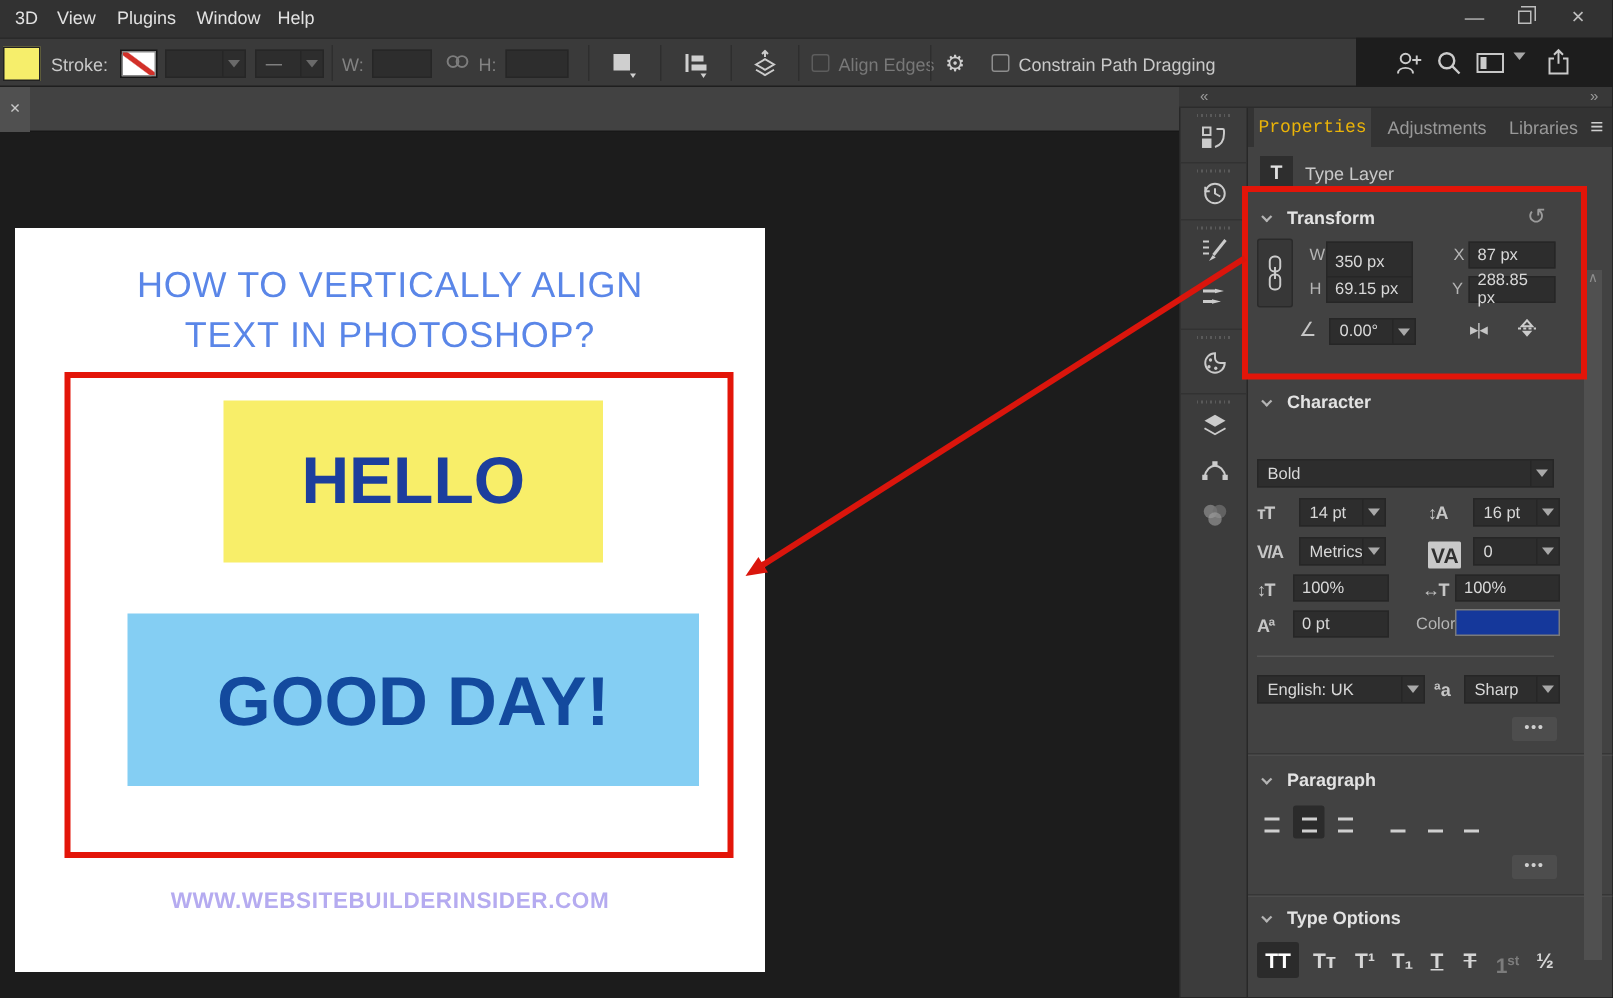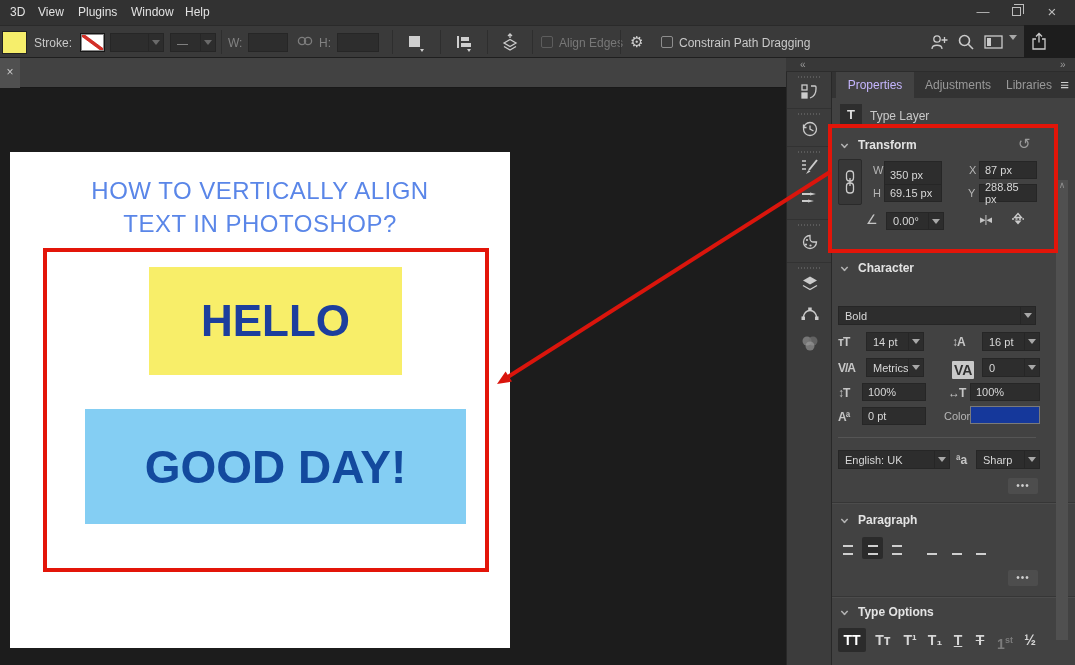--- a/index.html
+++ b/index.html
@@ -10,21 +10,21 @@
 
   
   .menubar { left:0; top:0; width:1075px; height:25px; background:#323232; }
   .menu-item { position:absolute; top:0; height:25px; line-height:25px; font-size:12px; color:#e2e2e2; }
   .winbtn { position:absolute; top:0; width:32px; height:23px; text-align:center; line-height:23px; color:#bdbdbd; font-size:13px; }
   .restore-glyph { position:relative; display:inline-block; width:9px; height:9px; border:1px solid #bdbdbd; margin-top:7px; }
   .restore-glyph::after { content:""; position:absolute; right:-4px; top:-4px; width:9px; height:9px;
     border:1px solid #bdbdbd; border-left:none; border-bottom:none; }
 
   
-  .optionsbar { left:0; top:25px; width:1024px; height:33px; background:#3a3a3a;
+  .optionsbar { left:0; top:25px; width:904px; height:33px; background:#3a3a3a;
     border-top:1px solid #2a2a2a; border-bottom:1px solid #1f1f1f; }
   .obar-sep { position:absolute; top:4px; width:1px; height:24px; background:#2e2e2e; }
   .lbl { position:absolute; font-size:12px; color:#c9c9c9; }
   .lbl.dim { color:#828282; }
   .fld { position:absolute; background:#2d2d2d; border:1px solid #262626; color:#d8d8d8;
     font-size:11px; display:flex; align-items:center; padding:0 5px; }
   .sel { position:absolute; background:#2d2d2d; border:1px solid #262626; color:#d8d8d8;
     font-size:11px; display:flex; align-items:center; padding:0 0 0 6px; }
   .sel .val { flex:1 1 auto; white-space:nowrap; overflow:hidden; }
   .chevseg { width:15px; align-self:stretch; display:flex; align-items:center; justify-content:center;
@@ -69,21 +69,21 @@
   .dock-icon { position:absolute; left:13px; width:20px; height:20px; }
   .dock-sep { position:absolute; left:0; width:44px; height:1px; background:#323232; }
   .grip { position:absolute; left:11px; width:22px; height:2px;
     background-image:repeating-linear-gradient(90deg,#5a5a5a 0 1px,transparent 1px 3px); }
 
   
   .panel { left:832px; top:72px; width:243px; height:593px; background:#424242; }
   .panel-tabs { position:absolute; left:0; top:0; width:243px; height:26px; background:#333333; }
   .ptab { position:absolute; top:0; height:26px; line-height:26px; font-size:12px; color:#999;
     text-align:center; }
-  .ptab.active { background:#424242; color:#c4b5fd; }
+  .ptab.active { background:#424242; color:#eab308;font-family:Liberation Mono, monospace; }
   .hamburger { position:absolute; right:6px; top:4px; color:#cfcfcf; font-size:15px; }
   .sec-title { position:absolute; font-size:12px; font-weight:bold; color:#e3e3e3; }
   .sec-chev { position:absolute; width:7px; height:7px; border-right:2px solid #b5b5b5;
     border-bottom:2px solid #b5b5b5; transform:rotate(45deg) scale(.75); }
   .p-lbl { position:absolute; font-size:11px; color:#b5b5b5; }
   .cicon { position:absolute; font-size:12px; font-weight:bold; color:#c6c6c6; letter-spacing:-1px; }
   .va-badge { position:absolute; background:#c9c9c9; color:#303030; font-size:14px; font-weight:bold;
     padding:1px 2px; border-radius:1px; letter-spacing:0; }
   .divider { position:absolute; height:1px; background:#555; }
   .groove { position:absolute; left:0; width:243px; height:2px; background:#363636; border-bottom:1px solid #4c4c4c; }
@@ -215,20 +215,21 @@
   <div class="doc-title" style="color:#5a86e8">
     <div>HOW TO VERTICALLY ALIGN</div>
     <div>TEXT IN PHOTOSHOP?</div>
   </div>
   <div class="hello-box" style="background:#f8ee69;color:#1c3e9d">
     <span>HELLO</span>
   </div>
   <div class="goodday-box" style="background:#84cef3;color:#134a9e">
     <span>GOOD DAY!</span>
   </div>
+  <div class="doc-url" style="color:#b5abf0">WWW.WEBSITEBUILDERINSIDER.COM</div>
 </div>
 
 <div class="abs red-rect-canvas"></div>
 <div class="abs red-rect-panel"></div>
 <svg class="abs arrow-svg">
   <line x1="830" y1="172" x2="507" y2="377.6" stroke="#da150c" stroke-width="4"></line>
   <polygon points="497,384 505.6,371.4 512,381.6" fill="#da150c"></polygon>
 </svg>
 
 <div class="abs rightdock-header">

